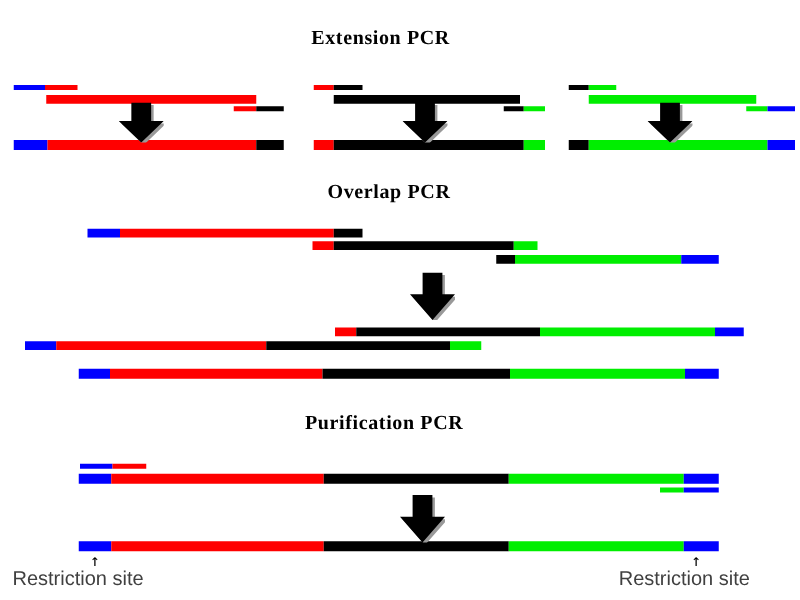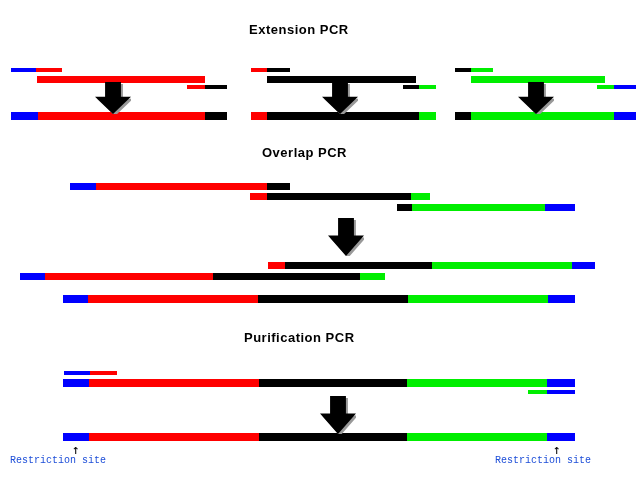--- a/index.html
+++ b/index.html
@@ -10,46 +10,46 @@
   #canvas {
     position: relative;
     width: 640px;
     height: 480px;
     background: #ffffff;
     overflow: hidden;
     font-family: "DejaVu Sans Mono", "Liberation Mono", monospace;
   }
   .section-title {
     position: absolute;
-    font-family: Liberation Sans, sans-serif;
+    font-family: Liberation Serif, serif;
     font-weight: bold;
-    font-size: 13px;
+    font-size: 16px;
     color: #000000;
     white-space: nowrap;
     letter-spacing: 0.5px;
   }
   .strand {
     position: absolute;
     height: 0;
   }
   .seg {
     position: absolute;
     top: 0;
   }
   .arrow {
     position: absolute;
   }
   .arrow svg {
     display: block;
   }
   .site-label {
     position: absolute;
-    font-family: Liberation Mono, monospace;
-    font-size: 10px;
-    color: #1d4ed8;
+    font-family: Liberation Sans, sans-serif;
+    font-size: 16px;
+    color: #404040;
     white-space: nowrap;
   }
   .site-arrow {
     position: absolute;
     font-family: "DejaVu Sans Mono", "Liberation Mono", monospace;
     font-size: 13px;
     color: #000000;
     line-height: 1;
   }
 </style>

